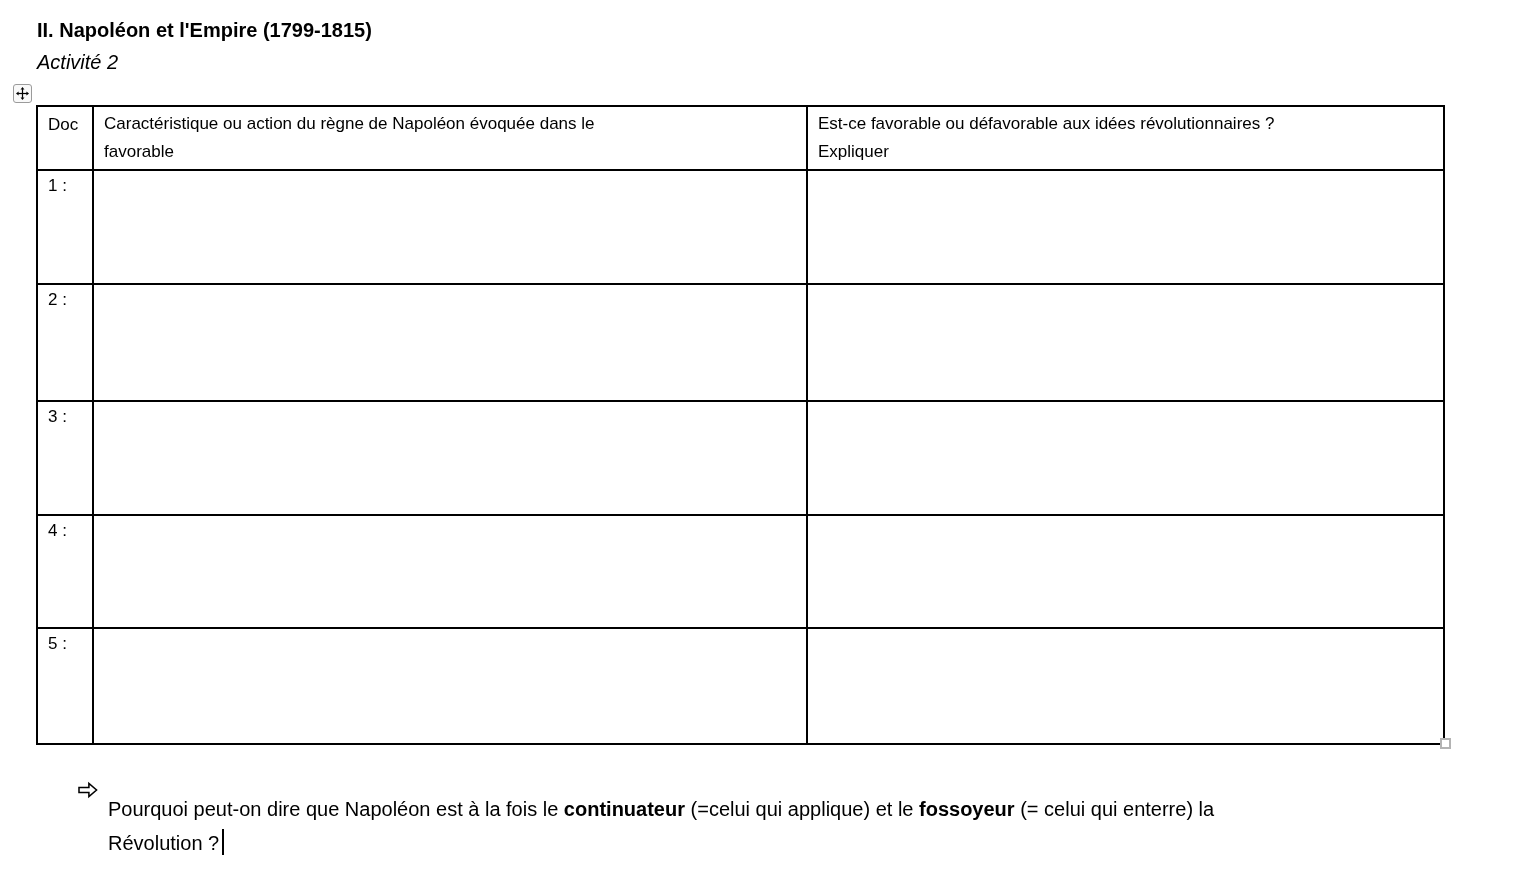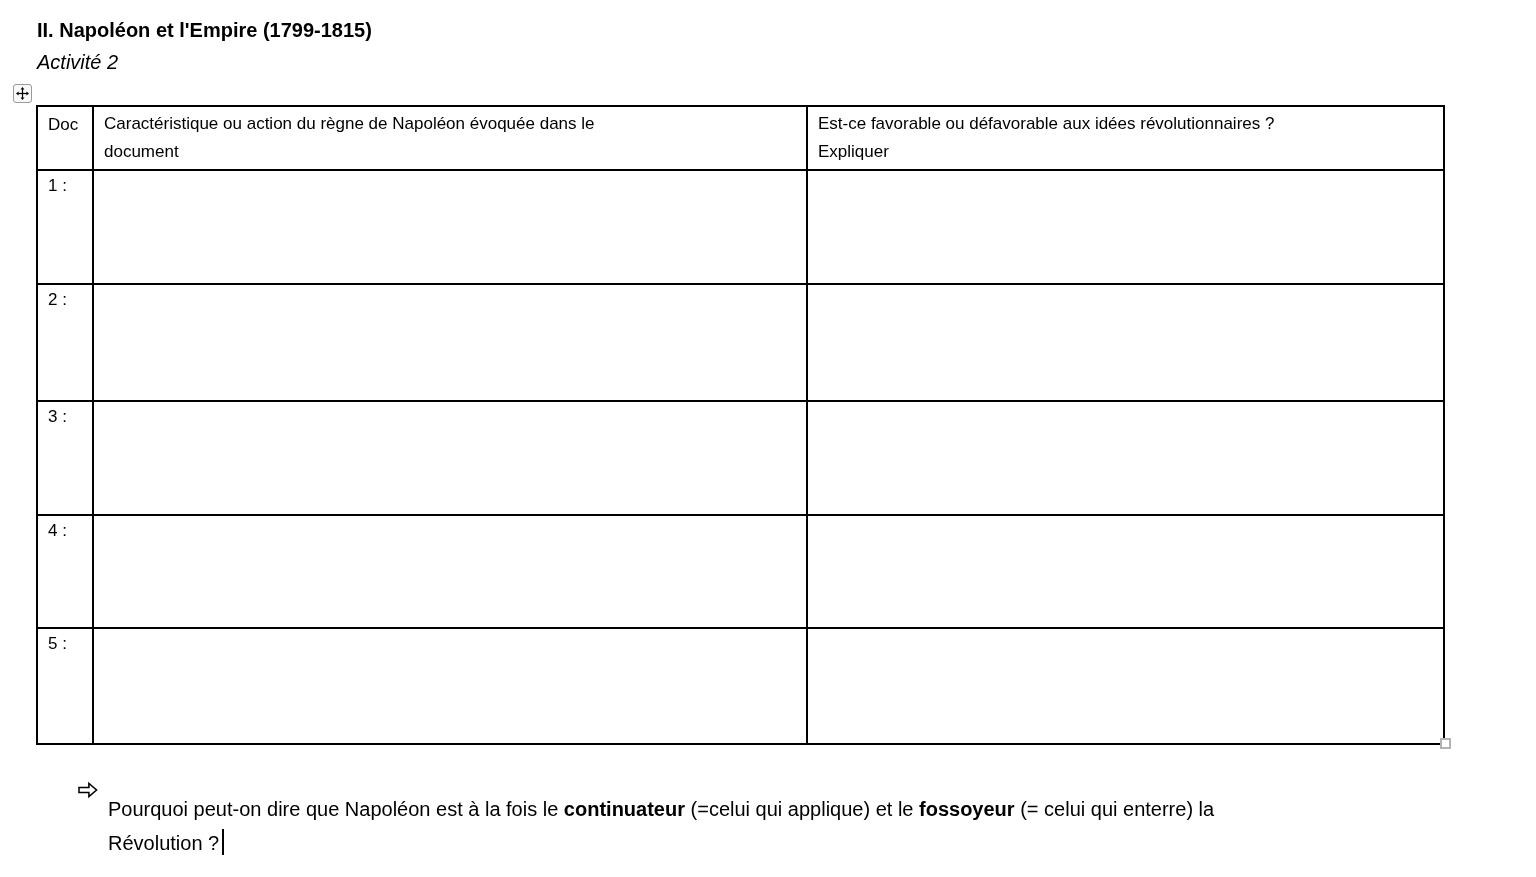--- a/index.html
+++ b/index.html
@@ -106,21 +106,21 @@
 
   <table class="activity">
     <colgroup>
         <col class="c1">
         <col class="c2">
         <col class="c3">
       </colgroup>
     <tbody>
         <tr class="hdr">
       <th class="doc">Doc</th>
-      <th><span>Caractéristique ou action du règne de Napoléon évoquée dans le</span><br><span>document</span></th>
+      <th><span>Caractéristique ou action du règne de Napoléon évoquée dans le</span><br><span>favorable</span></th>
       <th><span>Est-ce favorable ou défavorable aux idées révolutionnaires ?</span><br><span>Expliquer</span></th>
     </tr>
     <tr class="r1">
       <td class="lbl">1 :</td>
       <td></td>
       <td></td>
     </tr>
     <tr class="r2">
       <td class="lbl">2 :</td>
       <td></td>

